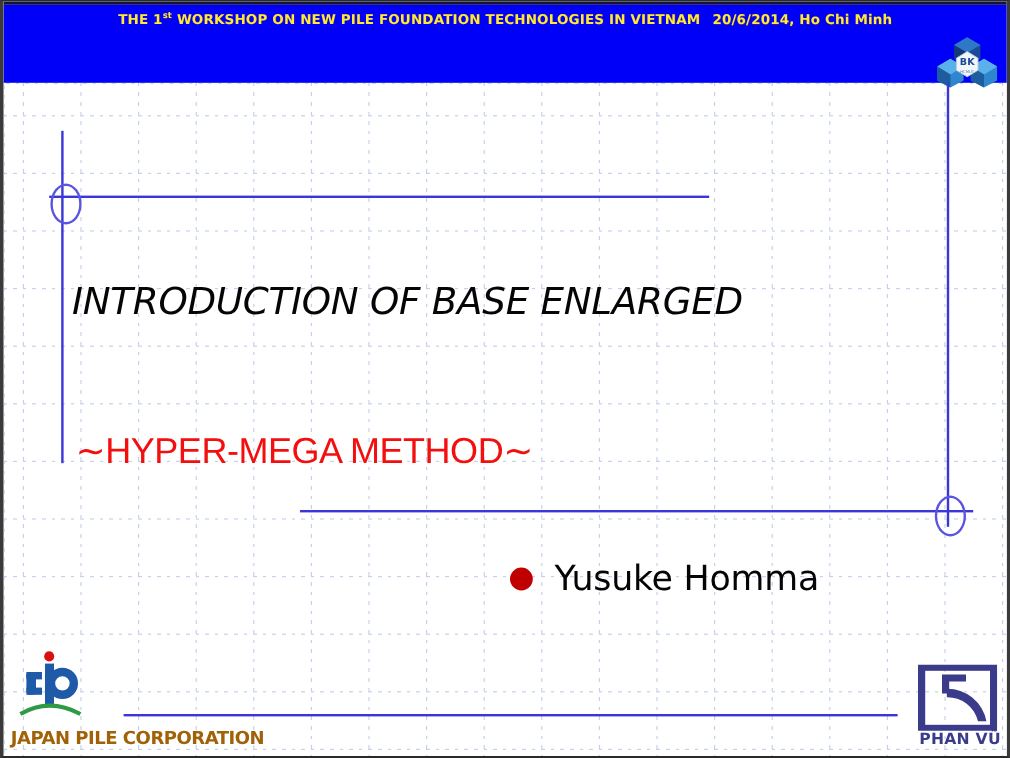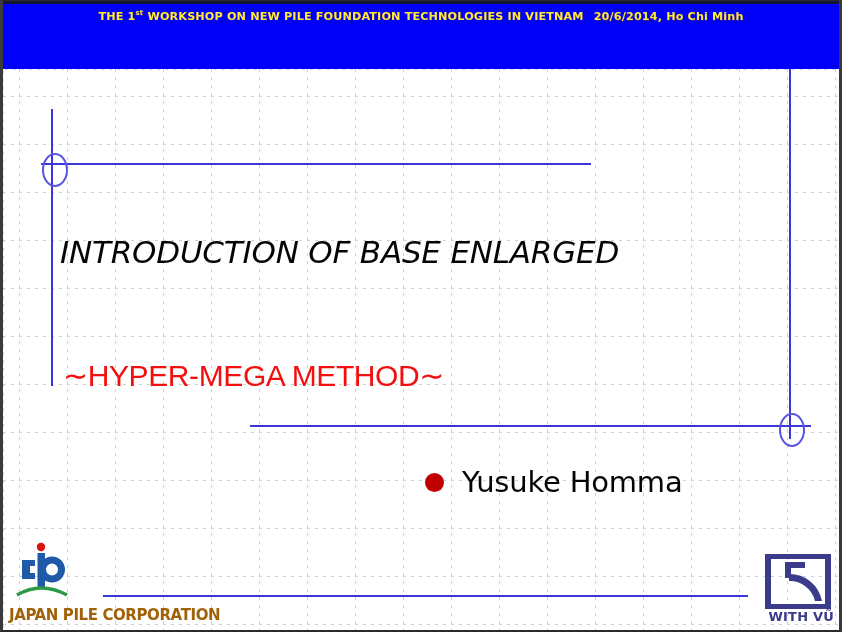--- a/index.html
+++ b/index.html
@@ -259,20 +259,40 @@
   <div class="grid-v" style="left:640px; top:68px;"></div>
   <div class="grid-v" style="left:688px; top:68px;"></div>
   <div class="grid-v" style="left:736px; top:68px;"></div>
   <div class="grid-v" style="left:784px; top:68px;"></div>
   <div class="grid-v" style="left:832px; top:68px;"></div>
 
   <div class="header-strip-top"></div>
   <div class="header-band"></div>
   <div class="header-title"><span>THE 1</span><sup>st</sup><span> WORKSHOP ON NEW PILE FOUNDATION TECHNOLOGIES IN VIETNAM</span><span class="hdr-date">20/6/2014, Ho Chi Minh</span></div>
 
+  <div class="bk-logo">
+    <svg width="50" height="46" viewBox="0 0 50 46" xmlns="http://www.w3.org/2000/svg">
+
+      <polygon points="25,2 36,8.5 36,20 25,26 14,20 14,8.5" fill="#1b4a96"></polygon>
+      <polygon points="25,2 36,8.5 25,15 14,8.5" fill="#2f78c8"></polygon>
+      <polygon points="14,8.5 25,15 25,26 14,20" fill="#123a7a"></polygon>
+
+      <polygon points="11,20 22,26.5 22,38 11,44 0,38 0,26.5" fill="#2f86cf"></polygon>
+      <polygon points="11,20 22,26.5 11,33 0,26.5" fill="#5ab0e8"></polygon>
+      <polygon points="0,26.5 11,33 11,44 0,38" fill="#1d5d9e"></polygon>
+
+      <polygon points="39,20 50,26.5 50,38 39,44 28,38 28,26.5" fill="#2f86cf"></polygon>
+      <polygon points="39,20 50,26.5 39,33 28,26.5" fill="#5ab0e8"></polygon>
+      <polygon points="28,26.5 39,33 39,44 28,38" fill="#1d5d9e"></polygon>
+
+      <polygon points="25,14 34,19.5 34,29.5 25,35 16,29.5 16,19.5" fill="#f2f6fb" stroke="#b8cbe0" stroke-width="0.8"></polygon>
+      <text x="25" y="25.5" text-anchor="middle" font-family="DejaVu Sans, sans-serif" font-size="8" font-weight="bold" fill="#1b4a96">BK</text>
+      <text x="25" y="31.5" text-anchor="middle" font-family="DejaVu Sans, sans-serif" font-size="3.2" fill="#4a7ab5">HCMUT</text>
+    </svg>
+  </div>
 
   <div class="guide guide-v" style="left:48px; top:108px; height:277px;"></div>
 
   <div class="guide guide-h" style="left:38px; top:162px; width:550px;"></div>
 
   <div class="guide-circle" style="left:39px; top:152px; width:22px; height:30px;"></div>
 
   <div class="guide guide-v" style="left:786px; top:68px; height:370px;"></div>
 
   <div class="guide guide-h" style="left:247px; top:424px; width:561px;"></div>
@@ -306,15 +326,15 @@
   </div>
   <div class="jp-caption">JAPAN PILE CORPORATION</div>
 
   <div class="pv-logo">
     <svg width="66" height="55" viewBox="0 0 66 55" xmlns="http://www.w3.org/2000/svg">
       <rect x="3" y="2" width="60" height="51" fill="none" stroke="#3b3b8c" stroke-width="6"></rect>
       <path d="M20 8 h20 v6 h-14 v10 h-6 z" fill="#3b3b8c"></path>
       <path d="M57 47 a33 33 0 0 0 -33 -27 v7 a26 26 0 0 1 26 20 z" fill="#3b3b8c"></path>
     </svg>
   </div>
-  <div class="pv-caption">WITH VŨ</div>
+  <div class="pv-caption">PHAN VŨ</div>
 
 </div>
 
 </body></html>

